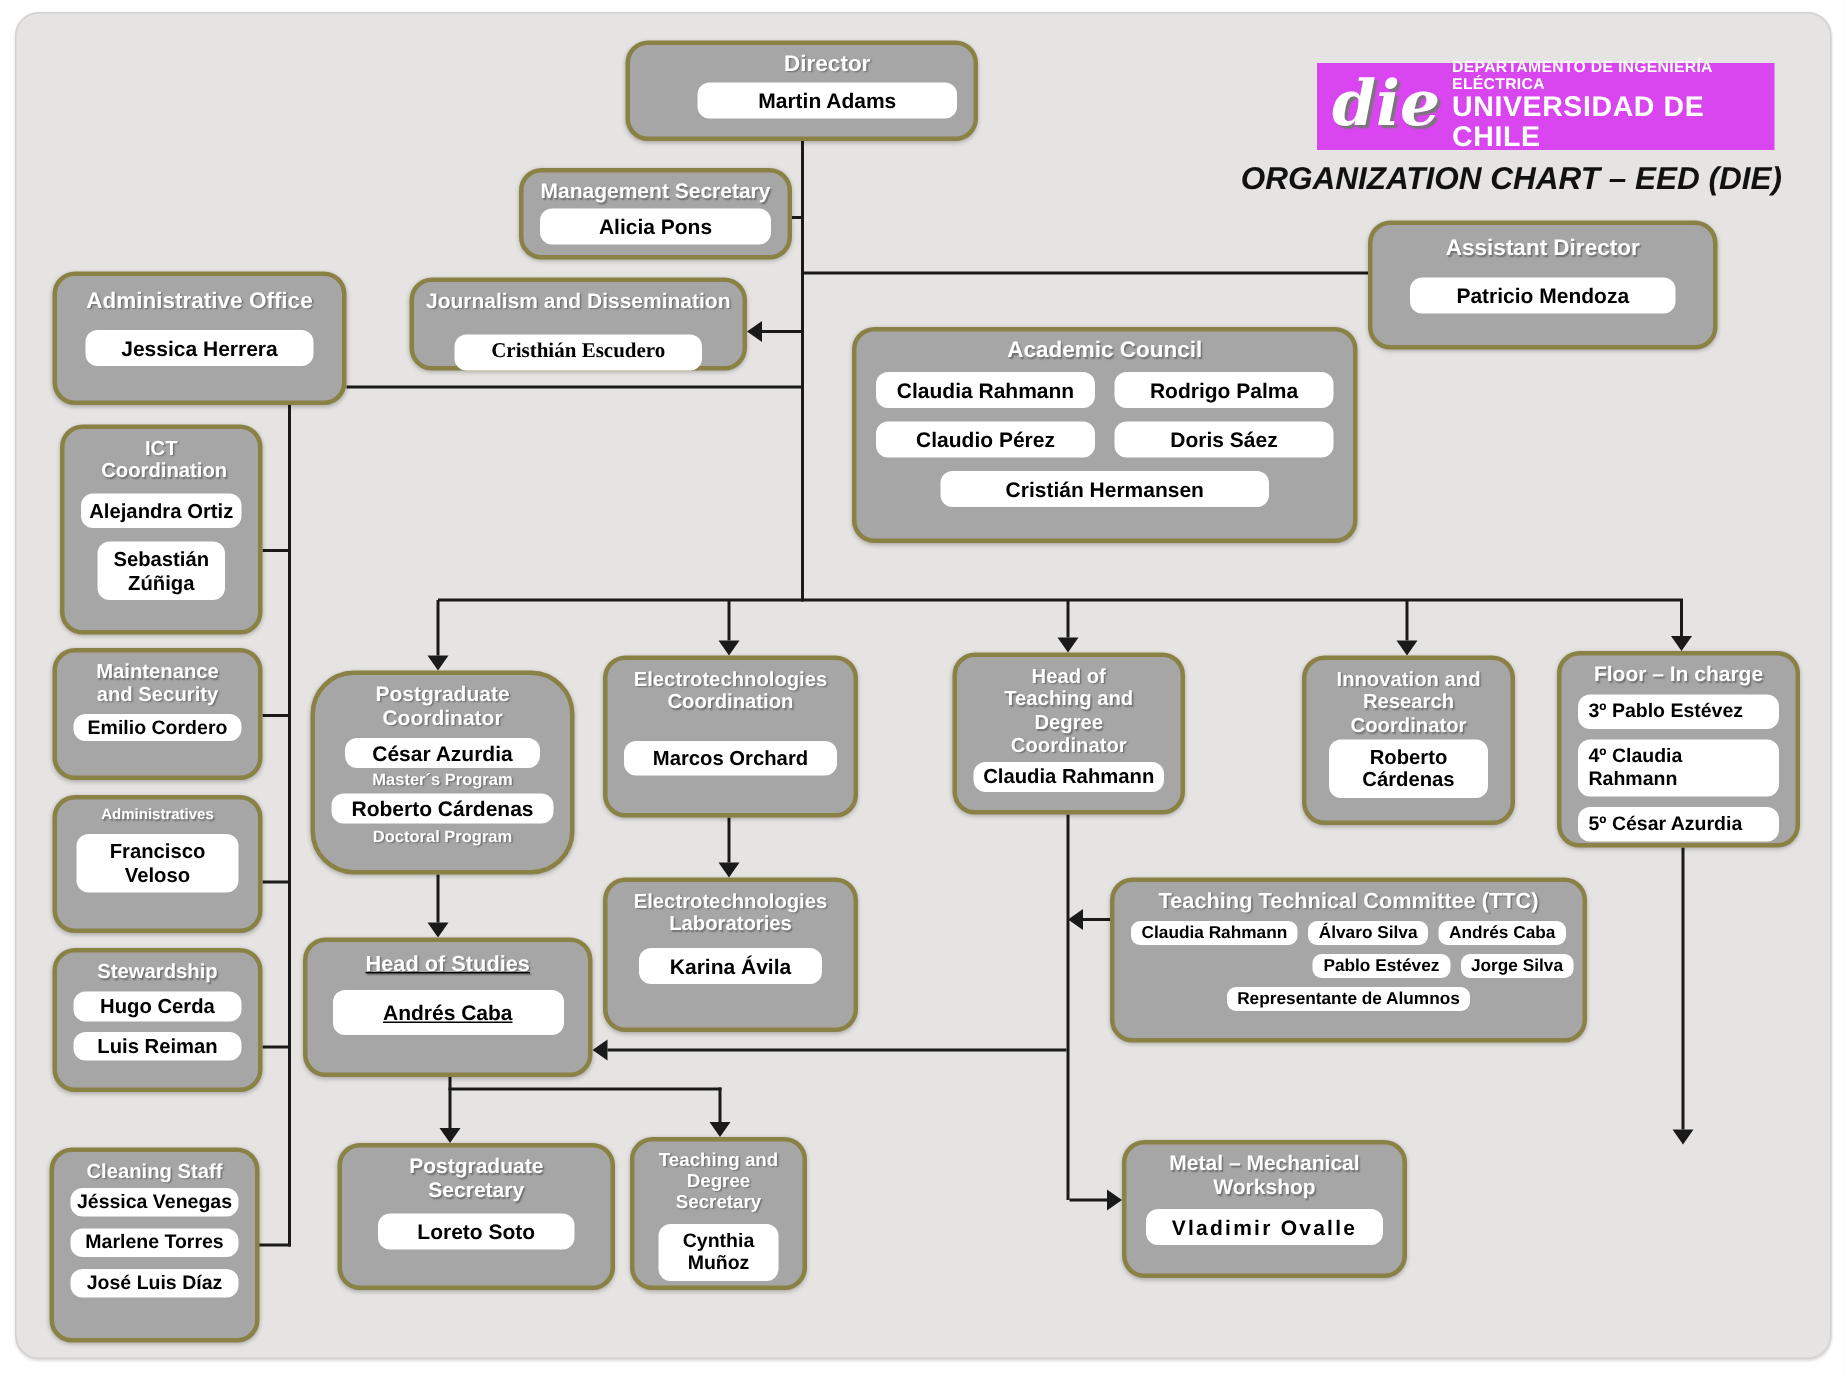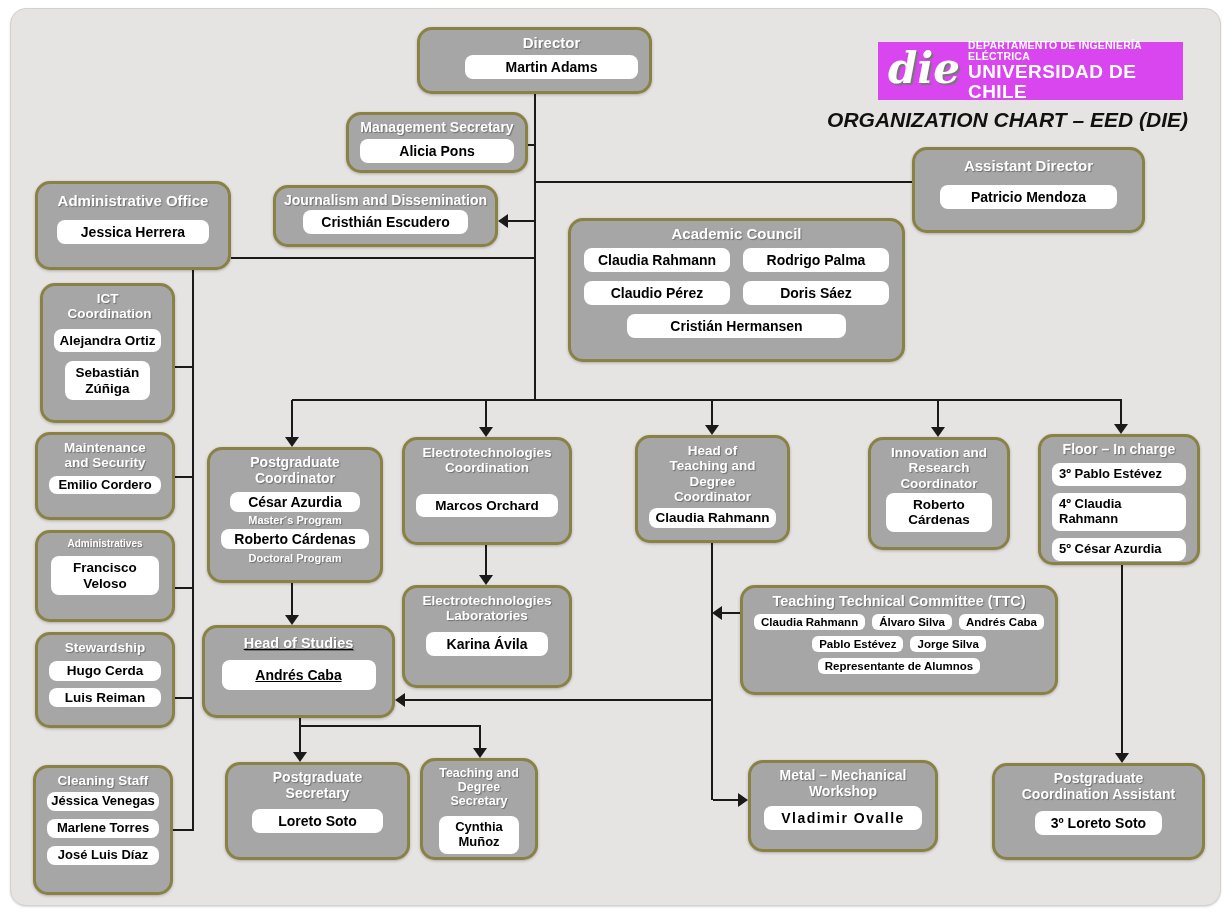--- a/index.html
+++ b/index.html
@@ -102,21 +102,21 @@
     <div class="pill" style="margin-top:3px;">Martin Adams</div>
   </div>
 
   <div class="node" style="left:318px;top:112px;width:182px;height:61px;margin-left:28px;">
     <div class="ntitle">Management Secretary</div>
     <div class="pill" style="margin-top:3px;">Alicia Pons</div>
   </div>
 
   <div class="node" style="left:273px;top:185px;width:225px;height:62px;">
     <div class="ntitle">Journalism and Dissemination</div>
-    <div class="pill" style="margin-top:1px;width:80%;">Cristhián Escudero</div>
+    <div class="pill" style="margin-top:14px;width:80%;font-family:Liberation Serif, serif;">Cristhián Escudero</div>
   </div>
 
   <div class="node" style="left:35px;top:181px;width:196px;height:89px;">
     <div class="ntitle" style="font-size:15px;margin-top:4px;">Administrative Office</div>
     <div class="pill" style="margin-top:10px;width:85%;">Jessica Herrera</div>
   </div>
 
   <div class="node" style="left:40px;top:283px;width:135px;height:140px;">
     <div class="ntitle" style="font-size:13.5px;width:80px;">ICT Coordination</div>
     <div class="pill" style="margin-top:7px;font-size:13.5px;">Alejandra Ortiz</div>
@@ -155,21 +155,21 @@
     <div class="ntitle" style="font-size:15px;">Academic Council</div>
     <div class="grid2">
       <div class="pill">Claudia Rahmann</div>
       <div class="pill">Rodrigo Palma</div>
       <div class="pill">Claudio Pérez</div>
       <div class="pill">Doris Sáez</div>
       <div class="pill span2">Cristián Hermansen</div>
     </div>
   </div>
 
-  <div class="node" style="left:207px;top:447px;width:176px;height:136px;">
+  <div class="node" style="left:207px;top:447px;width:176px;height:136px;border-radius:29px;">
     <div class="ntitle" style="width:110px;">Postgraduate Coordinator</div>
     <div class="pill" style="margin-top:5px;width:82%;padding:2px 2px;">César Azurdia</div>
     <div class="sub" style="margin-top:2px;">Master´s Program</div>
     <div class="pill" style="margin-top:2px;padding:2px 1px;">Roberto Cárdenas</div>
     <div class="sub" style="margin-top:3px;">Doctoral Program</div>
   </div>
 
   <div class="node" style="left:402px;top:437px;width:170px;height:108px;">
     <div class="ntitle" style="font-size:13.5px;width:130px;">Electrotechnologies Coordination</div>
     <div class="pill" style="margin-top:18px;font-size:13.5px;">Marcos Orchard</div>
@@ -197,21 +197,21 @@
     <div class="pill" style="margin-top:8px;width:80%;">Karina Ávila</div>
   </div>
 
   <div class="node" style="left:740px;top:585px;width:318px;height:110px;">
     <div class="ntitle" style="font-size:14.5px;">Teaching Technical Committee (TTC)</div>
     <div class="chiprow" style="margin-top:5px;">
       <div class="chip">Claudia Rahmann</div>
       <div class="chip">Álvaro Silva</div>
       <div class="chip">Andrés Caba</div>
     </div>
-    <div class="chiprow" style="margin-top:6px;">
+    <div class="chiprow" style="margin-top:6px;justify-content:flex-end;">
       <div class="chip">Pablo Estévez</div>
       <div class="chip">Jorge Silva</div>
     </div>
     <div class="chiprow" style="margin-top:6px;">
       <div class="chip">Representante de Alumnos</div>
     </div>
   </div>
 
   <div class="node" style="left:202px;top:625px;width:193px;height:93px;text-decoration:underline;">
     <div class="ntitle" style="font-size:14.5px;margin-top:2px;">Head of Studies</div>
@@ -226,18 +226,14 @@
   <div class="node" style="left:420px;top:758px;width:118px;height:102px;">
     <div class="ntitle" style="font-size:12.5px;">Teaching and Degree Secretary</div>
     <div class="pill" style="margin-top:8px;font-size:13px;width:80%;">Cynthia Muñoz</div>
   </div>
 
   <div class="node" style="left:748px;top:760px;width:190px;height:92px;">
     <div class="ntitle" style="width:140px;">Metal – Mechanical Workshop</div>
     <div class="pill" style="margin-top:6px;width:92%;letter-spacing:1.5px;">Vladimir Ovalle</div>
   </div>
 
-  <div class="node" style="left:992px;top:763px;width:213px;height:97px;">
-    <div class="ntitle" style="width:170px;">Postgraduate Coordination Assistant</div>
-    <div class="pill" style="margin-top:8px;width:65%;">3º Loreto Soto</div>
-  </div>
 
 </div>
 
 </body></html>

